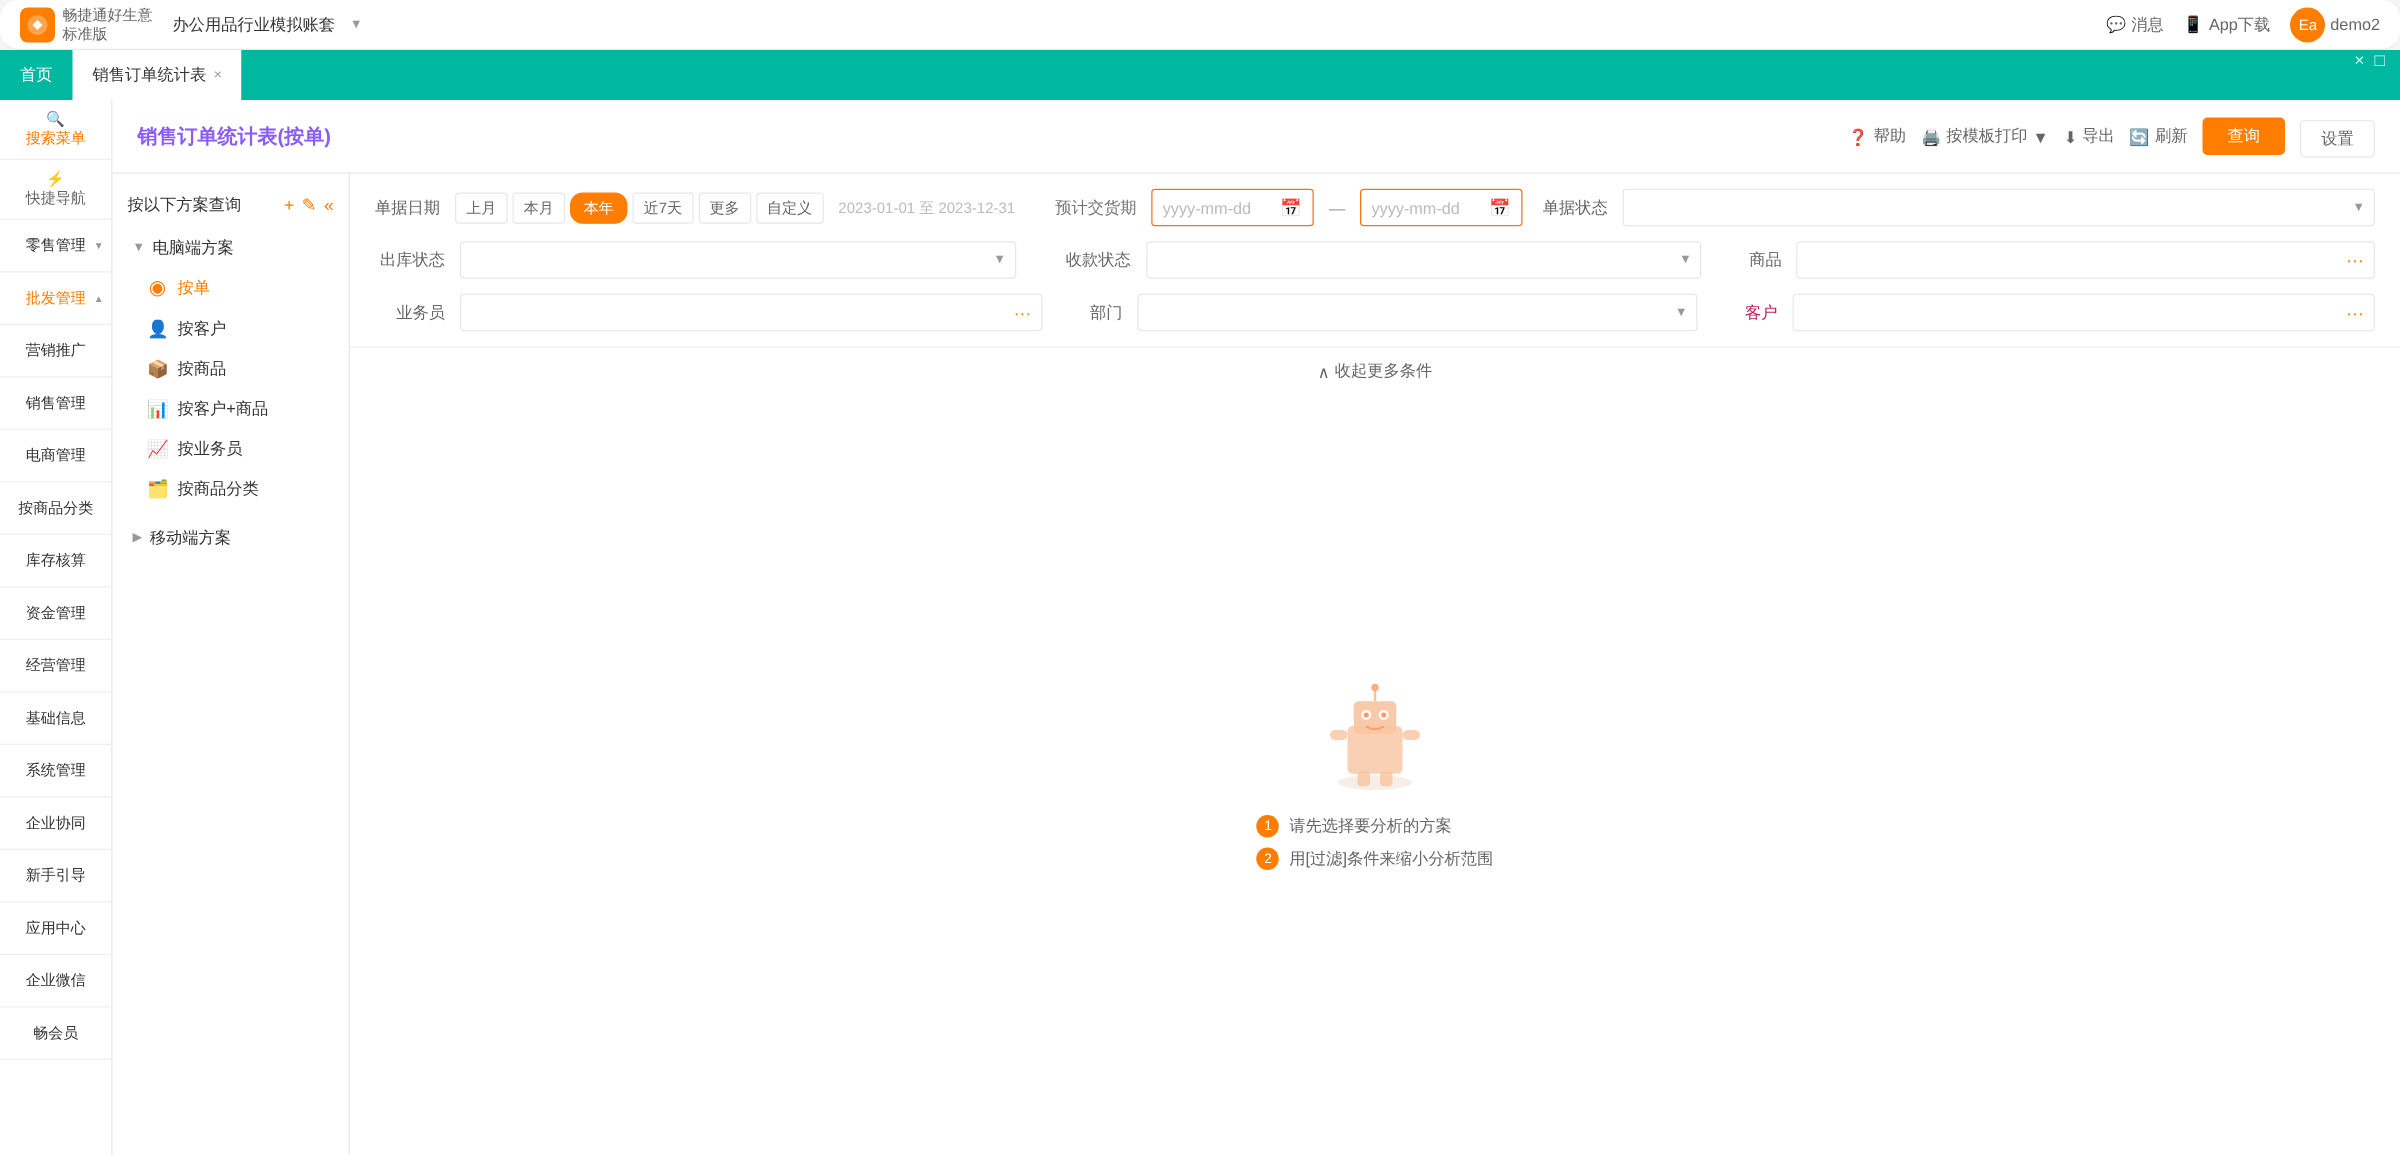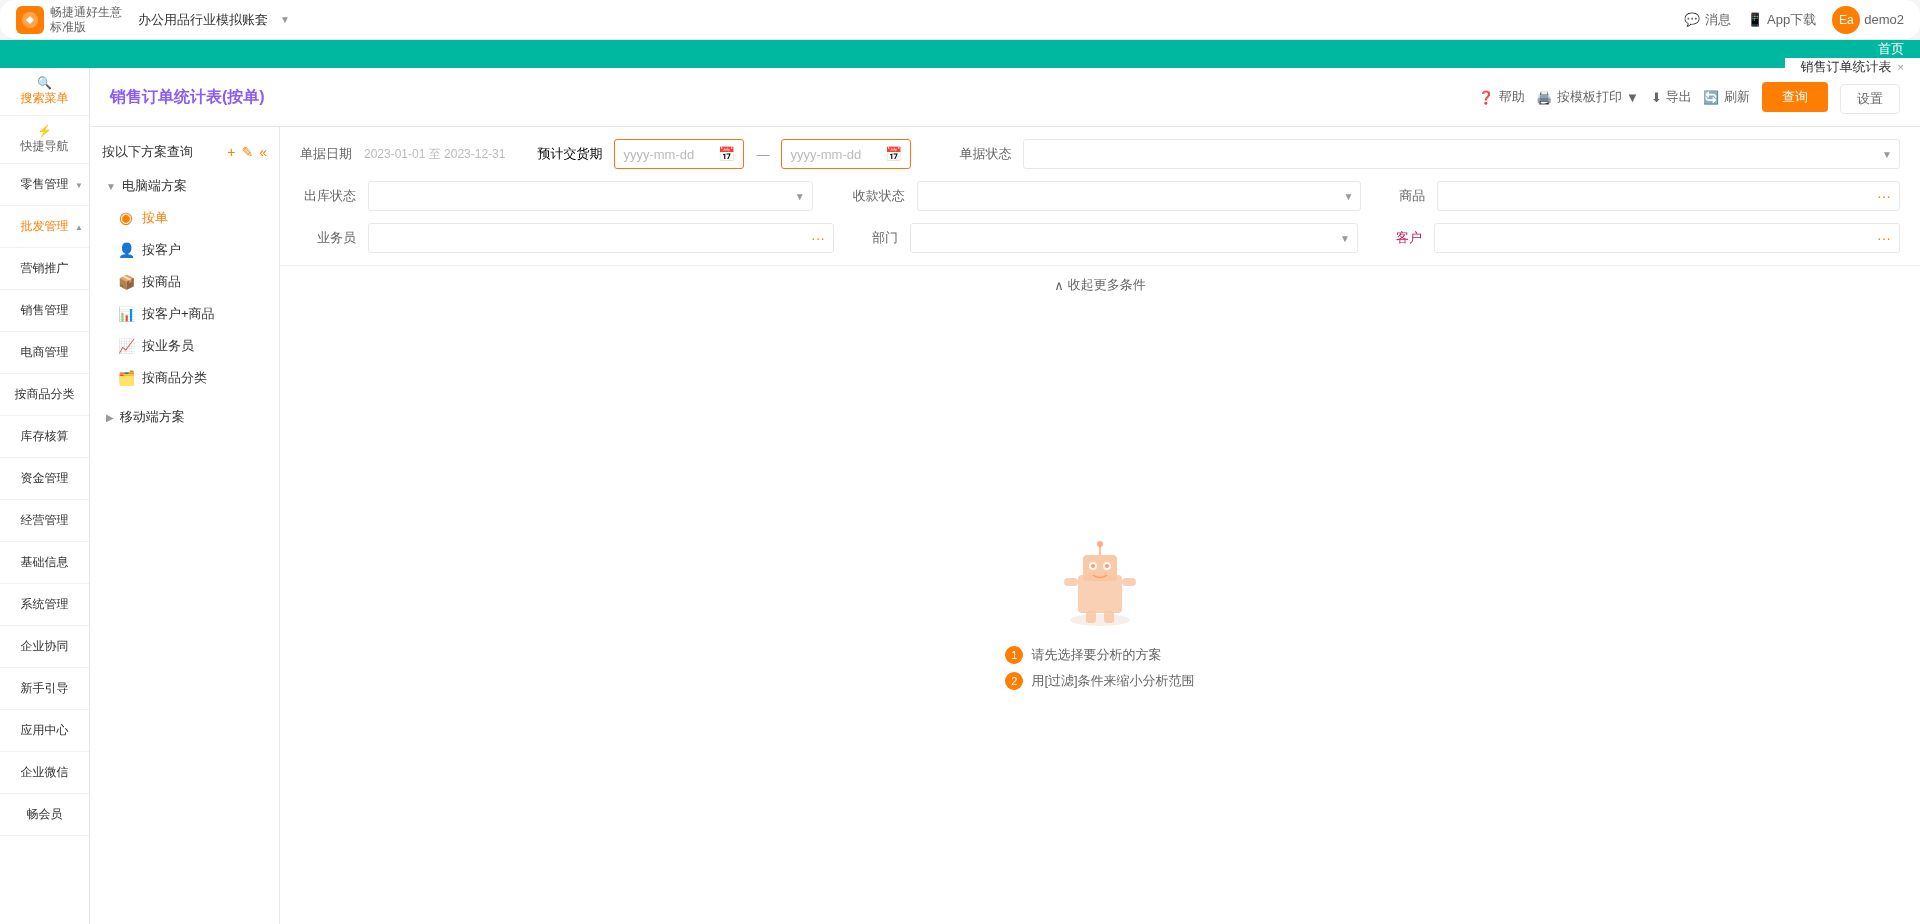--- a/index.html
+++ b/index.html
@@ -11,21 +11,21 @@
     .logo-area { display: flex; align-items: center; gap: 6px; }
     .logo-icon { width: 28px; height: 28px; background: #ff7d00; border-radius: 6px; display: flex; align-items: center; justify-content: center; color: white; font-size: 14px; font-weight: bold; }
     .logo-text { font-size: 12px; color: #666; line-height: 1.2; }
     .app-title { font-size: 13px; color: #333; margin-left: 8px; }
     .dropdown-arrow { color: #999; font-size: 10px; margin-left: 4px; cursor: pointer; }
     .top-bar-right { display: flex; align-items: center; gap: 16px; }
     .top-right-item { display: flex; align-items: center; gap: 4px; color: #666; font-size: 13px; cursor: pointer; }
     .avatar { width: 28px; height: 28px; border-radius: 50%; background: #ff7d00; display: flex; align-items: center; justify-content: center; color: white; font-size: 12px; overflow: hidden; }
 
     
-    .nav-tabs { height: 28px; background: #00b8a0; display: flex; align-items: flex-end; padding: 0 0; flex-shrink: 0; flex-direction: column; }
+    .nav-tabs { height: 40px; background: #00b8a0; display: flex; align-items: flex-start; padding: 0 0; flex-shrink: 0; }
     .nav-tab { height: 40px; display: flex; align-items: center; padding: 0 16px; color: rgba(255,255,255,0.85); cursor: pointer; font-size: 13px; position: relative; }
     .nav-tab.active { background: #fff; color: #333; }
     .nav-tab .close-btn { margin-left: 6px; font-size: 11px; color: #999; cursor: pointer; }
     .nav-tab.home { color: white; }
     .window-controls { margin-left: auto; display: flex; gap: 8px; padding-right: 12px; }
     .win-btn { color: rgba(255,255,255,0.8); cursor: pointer; font-size: 14px; }
 
     
     .main { display: flex; flex: 1; overflow: hidden; }
 
@@ -273,34 +273,42 @@
           </div>
         </div>
       </div>
 
       <div class="filter-panel">
 
         <div style="padding: 12px 20px 0;">
           <div style="display:flex; align-items:center; gap:12px; margin-bottom:12px;">
 
             <span style="font-size:13px;color:#666;white-space:nowrap;">单据日期</span>
+            <div style="display:flex;align-items:center;gap:4px;">
+              <button style="padding:3px 8px;border:1px solid #e8e8e8;border-radius:3px;cursor:pointer;font-size:12px;color:#666;background:#fff;">上月</button>
+              <button style="padding:3px 8px;border:1px solid #e8e8e8;border-radius:3px;cursor:pointer;font-size:12px;color:#666;background:#fff;">本月</button>
+              <button style="padding:3px 10px;border:1px solid #ff7d00;border-radius:10px;cursor:pointer;font-size:12px;color:#fff;background:#ff7d00;">本年</button>
+              <button style="padding:3px 8px;border:1px solid #e8e8e8;border-radius:3px;cursor:pointer;font-size:12px;color:#666;background:#fff;">近7天</button>
+              <button style="padding:3px 8px;border:1px solid #e8e8e8;border-radius:3px;cursor:pointer;font-size:12px;color:#666;background:#fff;">更多</button>
+              <button style="padding:3px 8px;border:1px solid #e8e8e8;border-radius:3px;cursor:pointer;font-size:12px;color:#666;background:#fff;">自定义</button>
+            </div>
             <span style="font-size:12px;color:#bbb;">2023-01-01 至 2023-12-31</span>
 
-            <span style="font-size:13px;color:#000000;white-space:nowrap;margin-left:20px;">预计交货期</span>
+            <span style="font-size:13px;color:#737373;white-space:nowrap;margin-left:20px;">预计交货期</span>
             <div class="date-input-box">
               <span class="date-input-text">yyyy-mm-dd</span>
               <span class="cal-icon">📅</span>
             </div>
             <span style="color:#999;">—</span>
             <div class="date-input-box">
               <span class="date-input-text">yyyy-mm-dd</span>
               <span class="cal-icon">📅</span>
             </div>
 
-            <span style="font-size:13px;color:#666;white-space:nowrap;margin-left:36px;">单据状态</span>
+            <span style="font-size:13px;color:#666;white-space:nowrap;margin-left:4px;">单据状态</span>
             <div style="flex:1;position:relative;min-width:120px;">
               <select class="status-select-box"></select>
               <span style="position:absolute;right:8px;top:50%;transform:translateY(-50%);font-size:10px;color:#999;pointer-events:none;">▼</span>
             </div>
           </div>
         </div>
 
         <div style="padding: 0 20px 0;">
           <div style="display:flex; align-items:center; gap:12px; margin-bottom:12px;">
             <span style="font-size:13px;color:#666;white-space:nowrap;min-width:56px;text-align:right;">出库状态</span>

